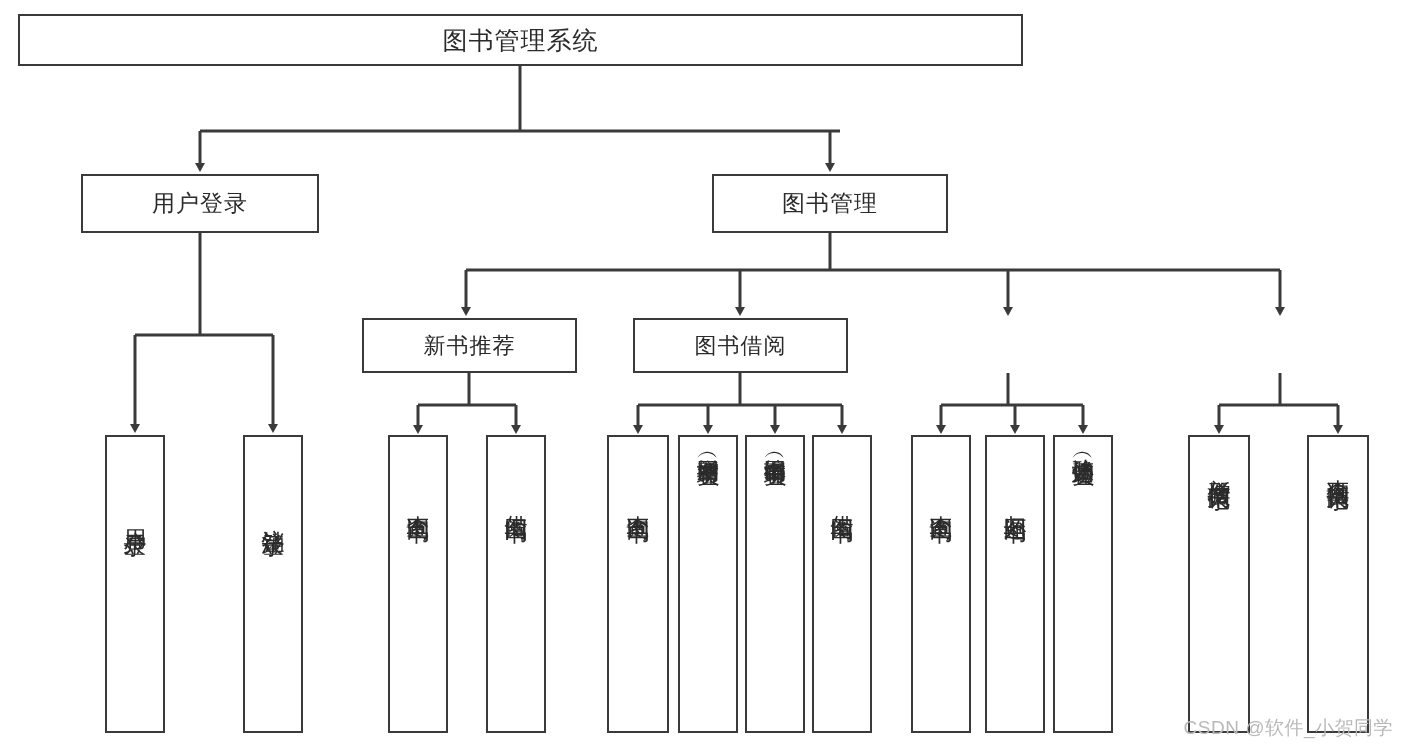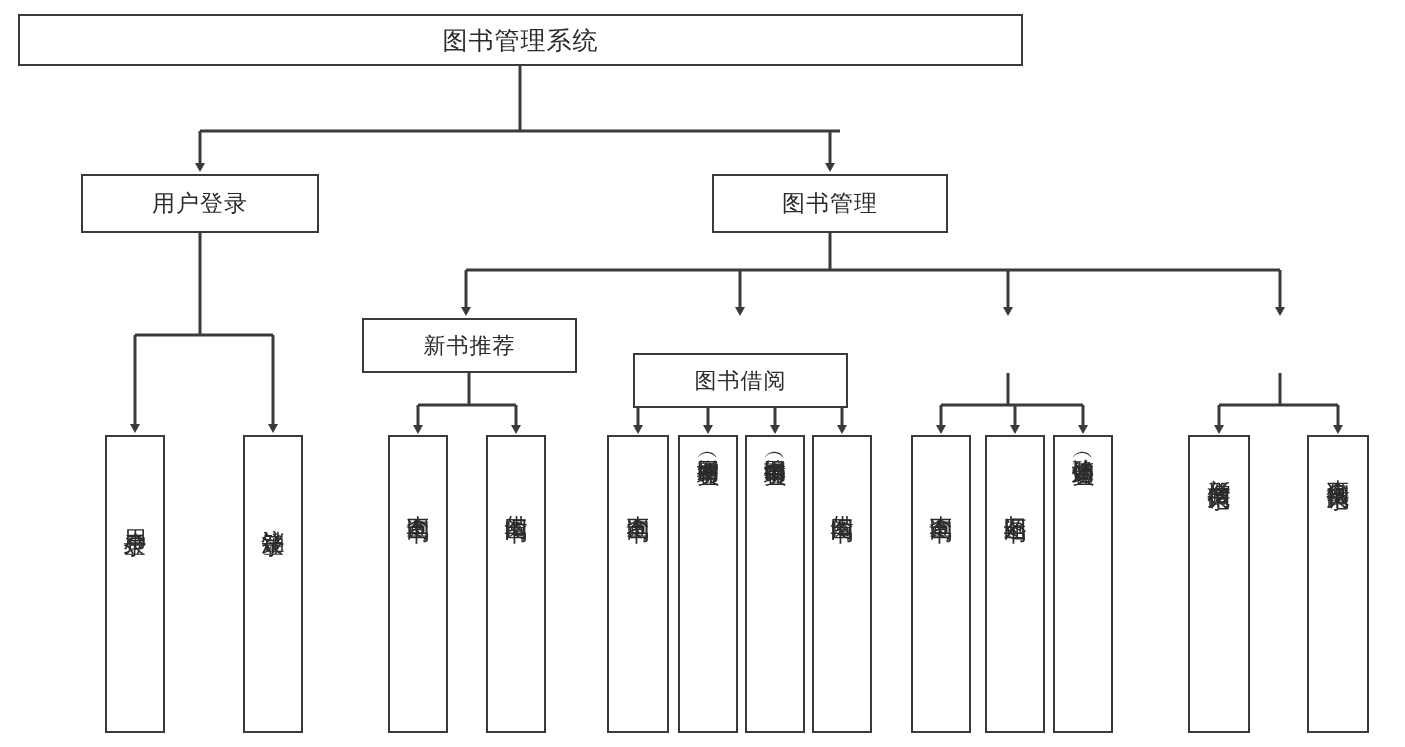--- a/index.html
+++ b/index.html
@@ -137,21 +137,21 @@
   <div class="node level2" style="left:81px; top:174px; width:238px; height:59px;">
     <span>用户登录</span>
   </div>
   <div class="node level2" style="left:712px; top:174px; width:236px; height:59px;">
     <span>图书管理</span>
   </div>
 
   <div class="node level3" style="left:362px; top:318px; width:215px; height:55px;">
     <span>新书推荐</span>
   </div>
-  <div class="node level3" style="left:633px; top:318px; width:215px; height:55px;margin-top:35px;">
+  <div class="node level3" style="left:633px; top:318px; width:215px; height:55px;">
     <span>图书借阅</span>
   </div>
 
   <div class="node leaf" style="left:105px; top:435px; width:60px; height:298px; padding-top:74px;">
     <span class="vtext">用户登录</span>
   </div>
   <div class="node leaf" style="left:243px; top:435px; width:60px; height:298px; padding-top:74px;">
     <span class="vtext">注销登录</span>
   </div>
 
@@ -185,14 +185,15 @@
     <span class="vtext">确认归还（管理员）</span>
   </div>
 
   <div class="node leaf" style="left:1188px; top:435px; width:62px; height:298px; padding-top:24px;">
     <span class="vtext">新增借阅记录</span>
   </div>
   <div class="node leaf" style="left:1307px; top:435px; width:62px; height:298px; padding-top:24px;">
     <span class="vtext">查询借阅记录</span>
   </div>
 
+  <div class="watermark">CSDN @软件_小贺同学</div>
 
 </div>
 
 </body></html>

